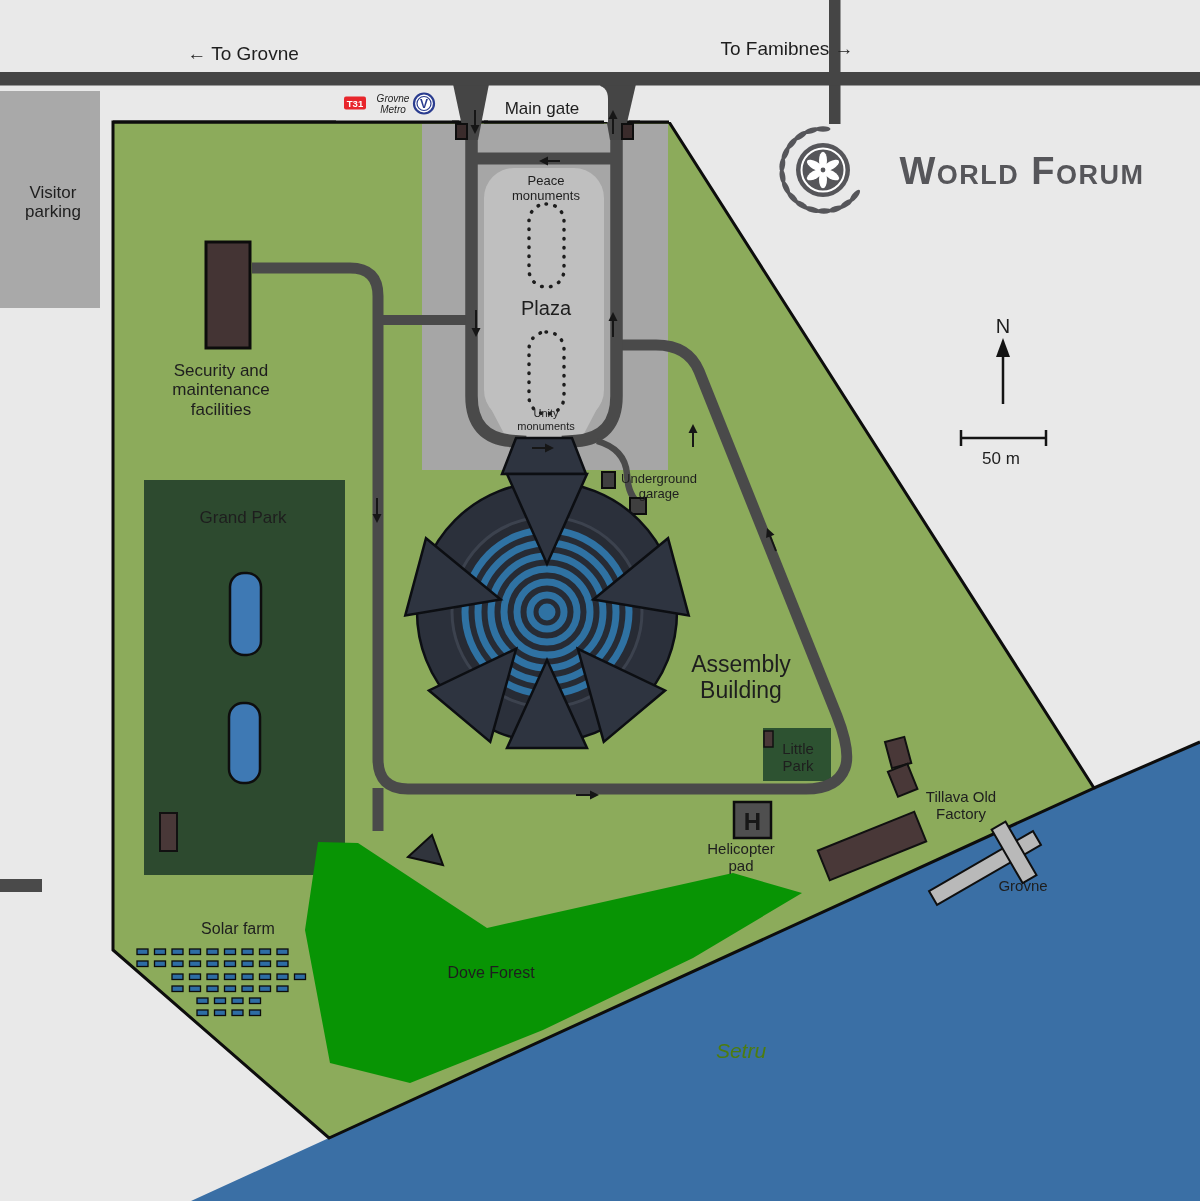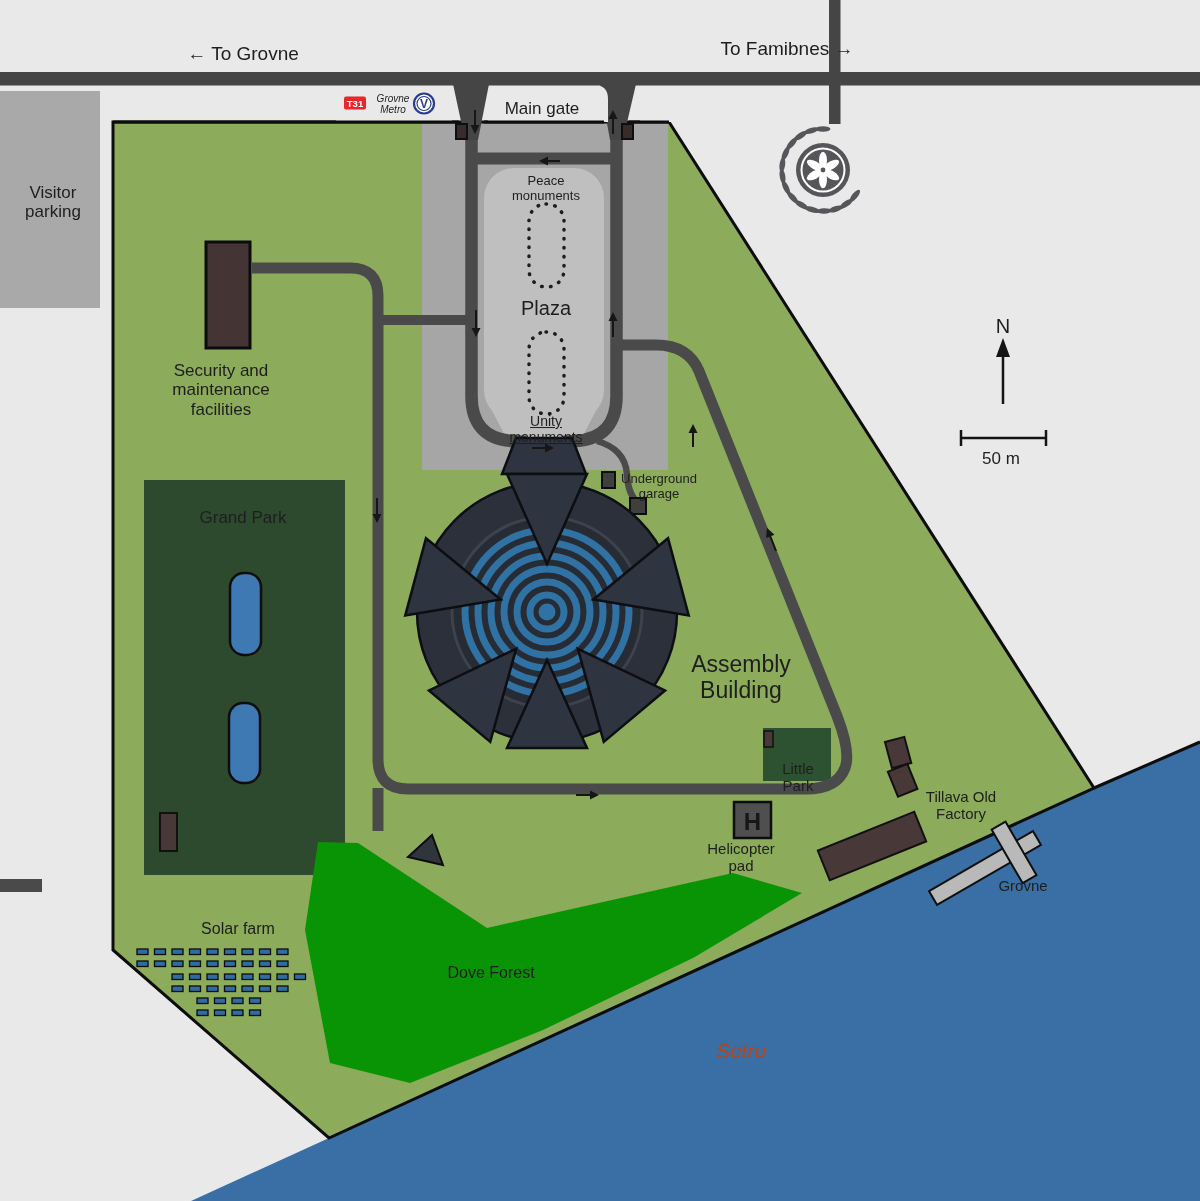--- a/index.html
+++ b/index.html
@@ -253,39 +253,40 @@
   </g>
 </svg>
 
 <div class="lbl" style="left:243px;top:54px;font-size:19px;">← To Grovne</div>
 <div class="lbl" style="left:748px;top:49px;font-size:19px;margin-left:39px;">To Famibnes →</div>
 <div class="lbl" style="left:542px;top:109px;font-size:17px;">Main gate</div>
 <div class="lbl" style="left:393px;top:104px;font-size:10px;font-style:italic;">Grovne
 Metro</div>
 <div class="lbl" style="left:53px;top:202px;font-size:17px;">Visitor
 parking</div>
+<div class="lbl org" style="left:1022px;top:171px;font-size:38px;">World Forum</div>
 <div class="lbl" style="left:546px;top:189px;font-size:13px;">Peace
 monuments</div>
 <div class="lbl" style="left:546px;top:308px;font-size:20px;">Plaza</div>
-<div class="lbl" style="left:546px;top:430px;font-size:14px;text-decoration:underline;">Unity
+<div class="lbl" style="left:546px;top:420px;font-size:11px;">Unity
 monuments</div>
 <div class="lbl" style="left:221px;top:390px;font-size:17px;">Security and
 maintenance
 facilities</div>
 <div class="lbl" style="left:243px;top:518px;font-size:17px;">Grand Park</div>
 <div class="lbl" style="left:741px;top:677px;font-size:23px;">Assembly
 Building</div>
 <div class="lbl" style="left:659px;top:487px;font-size:13px;">Underground
 garage</div>
-<div class="lbl" style="left:798px;top:757px;font-size:15px;margin-top:20px;">Little
+<div class="lbl" style="left:798px;top:757px;font-size:15px;">Little
 Park</div>
 <div class="lbl" style="left:741px;top:857px;font-size:15px;">Helicopter
 pad</div>
 <div class="lbl" style="left:961px;top:805px;font-size:15px;">Tillava Old
 Factory</div>
 <div class="lbl" style="left:1023px;top:886px;font-size:15px;">Grovne</div>
 <div class="lbl" style="left:238px;top:929px;font-size:16px;">Solar farm</div>
 <div class="lbl" style="left:491px;top:973px;font-size:16px;">Dove Forest</div>
-<div class="lbl italic" style="left:741px;top:1051px;font-size:21px;color:#c2410c;">Setru</div>
+<div class="lbl italic" style="left:741px;top:1051px;font-size:21px;color:#4d7c0f;">Setru</div>
 <div class="lbl" style="left:1003px;top:326px;font-size:20px;">N</div>
 <div class="lbl" style="left:1001px;top:459px;font-size:17px;">50 m</div>
 
 </div>
 
 </body></html>

